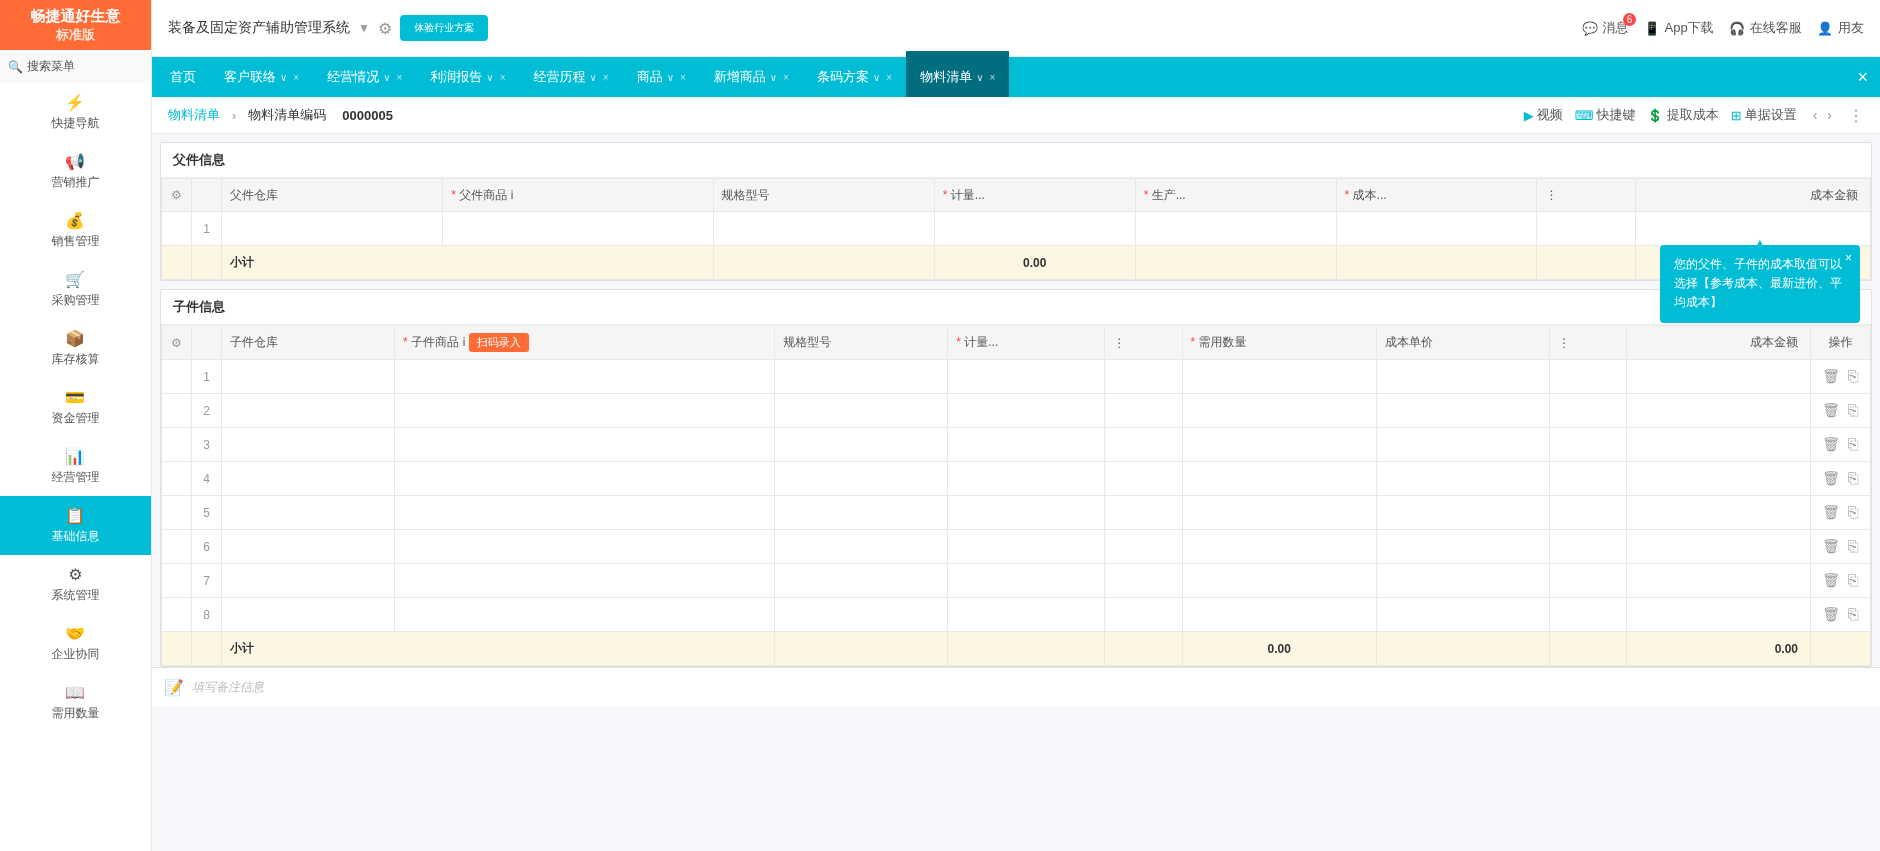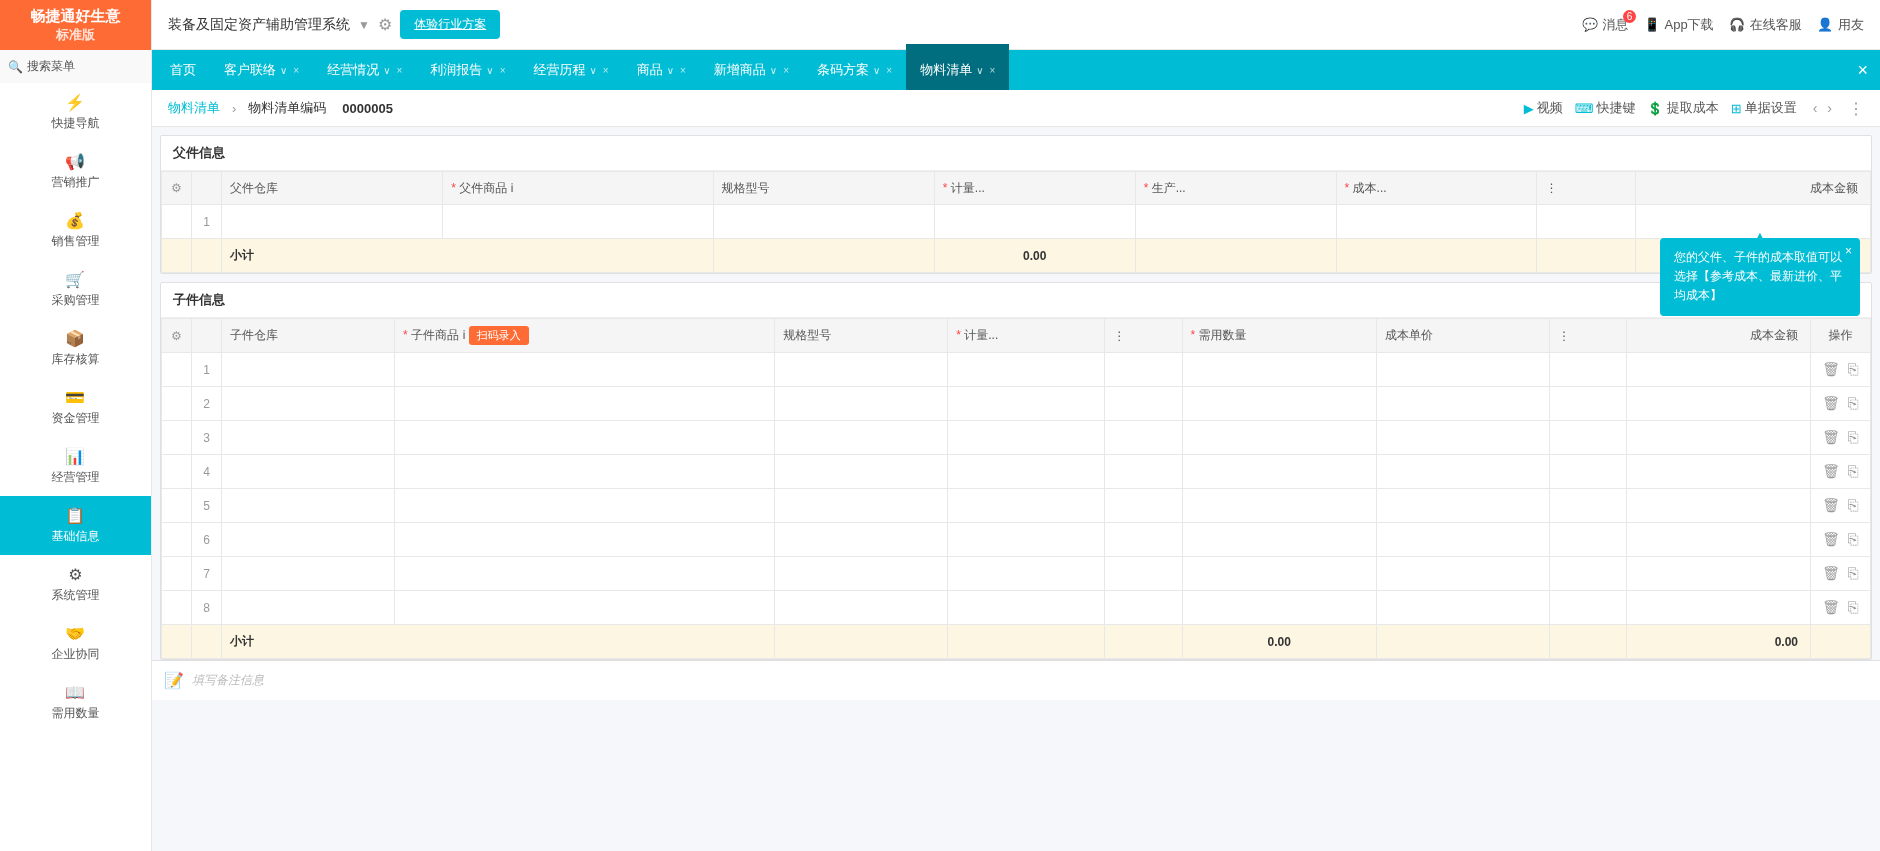--- a/index.html
+++ b/index.html
@@ -11,26 +11,26 @@
     .sidebar-logo span { font-size: 11px; color: rgba(255,255,255,0.8); display: block; }
     .sidebar-item { display: flex; flex-direction: column; align-items: center; padding: 10px 8px; cursor: pointer; color: #555; font-size: 12px; border-bottom: none; }
     .sidebar-item.active { background: #00bcd4; color: #fff; }
     .sidebar-item .icon { font-size: 16px; margin-bottom: 3px; }
     .sidebar-search { padding: 8px; display: flex; align-items: center; background: #f9f9f9; cursor: pointer; color: #555; font-size: 12px; gap: 4px; }
 
     
     .main { flex: 1; display: flex; flex-direction: column; overflow: hidden; }
 
     
-    .topbar { height: 50px; background: #fff; display: flex; align-items: center; padding: 16px 16px; border-bottom: 1px solid #e8e8e8; justify-content: space-between; }
+    .topbar { height: 57px; background: #fff; display: flex; align-items: center; padding: 16px 16px; border-bottom: 1px solid #e8e8e8; justify-content: space-between; }
     .topbar-left { display: flex; align-items: center; gap: 8px; font-size: 13px; color: #333; }
     .topbar-title { font-size: 14px; color: #333; }
     .topbar-dropdown { color: #999; font-size: 12px; cursor: pointer; }
     .topbar-gear { color: #999; font-size: 16px; cursor: pointer; }
-    .topbar-btn { background: #00bcd4; color: #fff; border: none; padding: 6px 14px; border-radius: 4px; cursor: pointer; font-size: 12px; text-decoration: underline; }
+    .topbar-btn { background: #00bcd4; color: #fff; border: none; padding: 6px 14px; border-radius: 4px; cursor: pointer; font-size: 10px; }
     .topbar-right { display: flex; align-items: center; gap: 16px; color: #555; font-size: 13px; }
     .topbar-right .badge-wrap { position: relative; cursor: pointer; }
     .topbar-right .badge { background: #ff4444; color: #fff; font-size: 10px; padding: 1px 4px; border-radius: 8px; position: absolute; top: -6px; right: -8px; }
     .topbar-right .nav-item { cursor: pointer; display: flex; align-items: center; gap: 4px; }
 
     
     .nav-tabs { background: #00bcd4; display: flex; align-items: center; height: 40px; padding: 0 4px; }
     .nav-tab { color: #fff; padding: 7px 14px; height: 52px; display: flex; align-items: center; cursor: pointer; font-size: 13px; white-space: nowrap; gap: 4px; }
     .nav-tab.active { background: #006e7f; }
     .nav-tab .close-x { font-size: 10px; opacity: 0.7; margin-left: 2px; }

